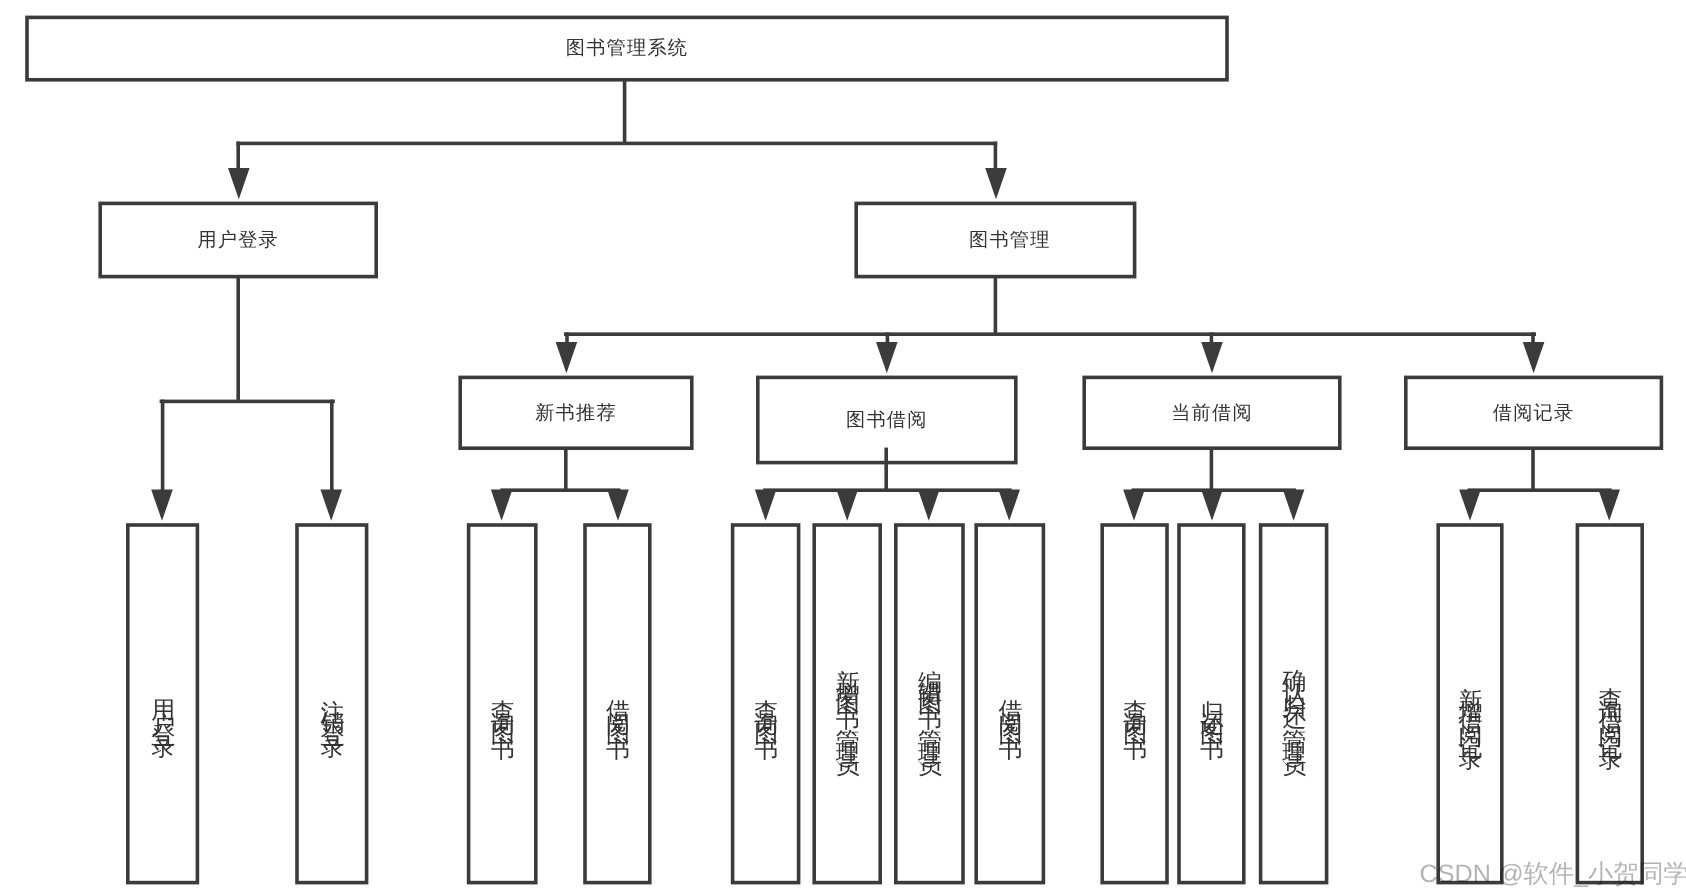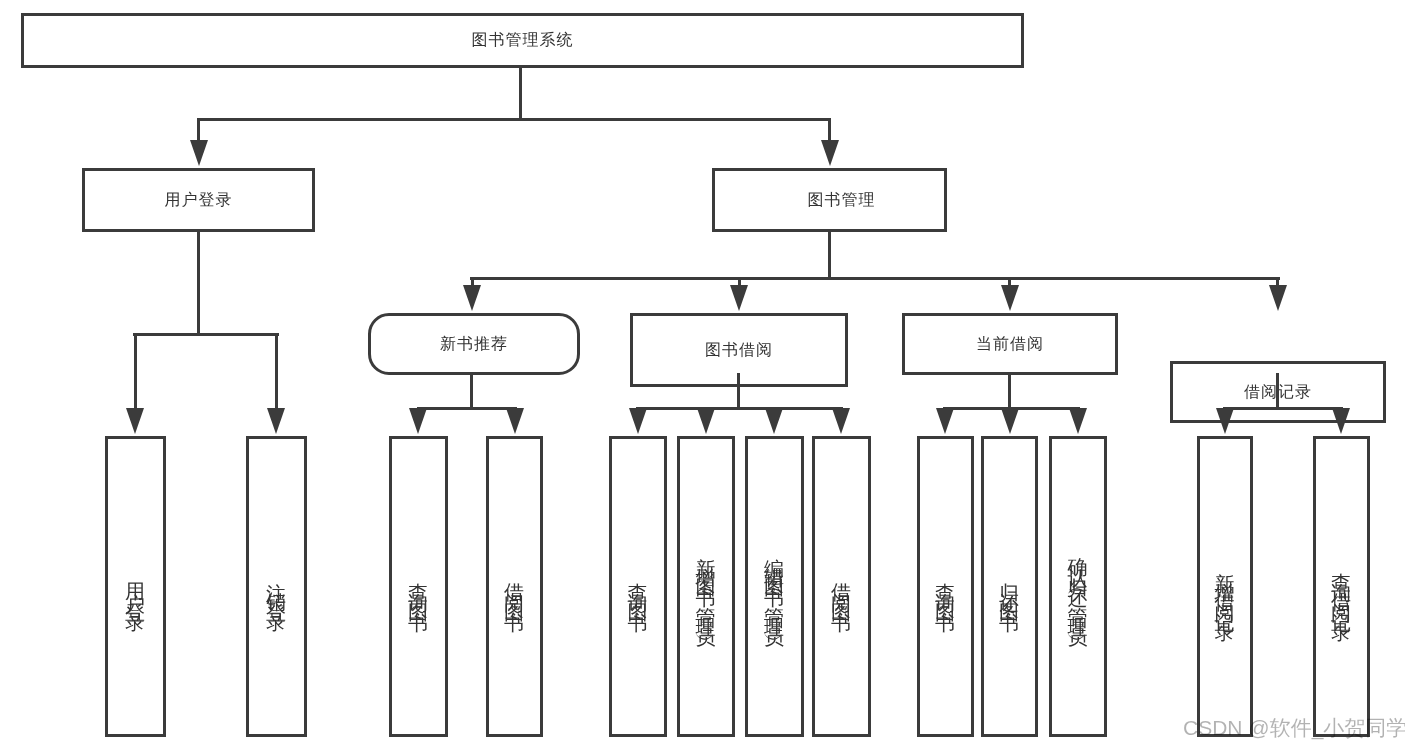--- a/index.html
+++ b/index.html
@@ -36,33 +36,33 @@
 </div>
 
 <div class="box" style="left:82px;top:168px;width:233px;height:64px;">
   <span>用户登录</span>
 </div>
 
 <div class="box" style="left:712px;top:168px;width:235px;height:64px;padding-left:24px;">
   <span>图书管理</span>
 </div>
 
-<div class="box" style="left:368px;top:313px;width:212px;height:62px;border-radius:21px;">
+<div class="box" style="left:382px;top:313px;width:196px;height:62px;">
   <span>新书推荐</span>
 </div>
 
 <div class="box" style="left:630px;top:313px;width:218px;height:74px;">
   <span>图书借阅</span>
 </div>
 
 <div class="box" style="left:902px;top:313px;width:216px;height:62px;">
   <span>当前借阅</span>
 </div>
 
-<div class="box" style="left:1170px;top:313px;width:216px;height:62px;margin-top:48px;">
+<div class="box" style="left:1170px;top:313px;width:216px;height:62px;">
   <span>借阅记录</span>
 </div>
 
 <div class="box leaf" style="left:105px;top:436px;width:61px;height:301px;">
   <span class="vtext">用户登录</span>
 </div>
 <div class="box leaf" style="left:246px;top:436px;width:61px;height:301px;">
   <span class="vtext">注销登录</span>
 </div>
 

